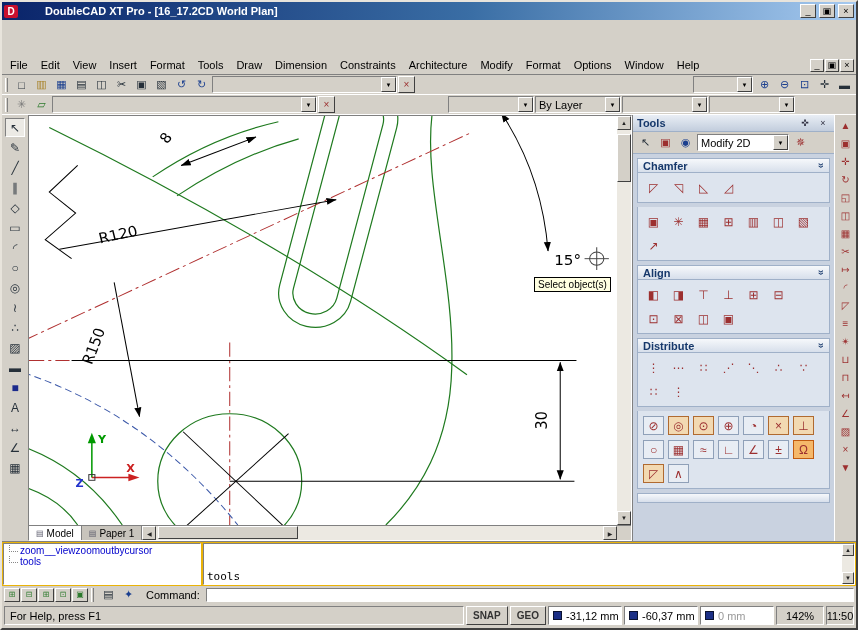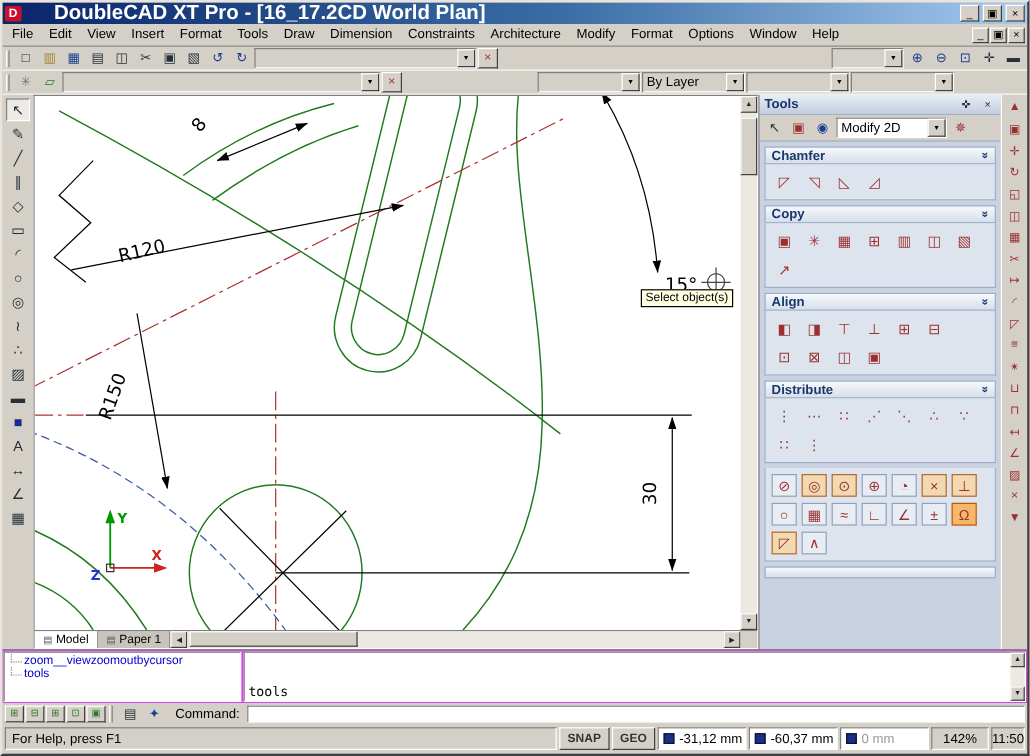--- a/index.html
+++ b/index.html
@@ -2,25 +2,25 @@
 <html><head>
 <meta charset="utf-8">
 <style>
   * { box-sizing: border-box; margin: 0; padding: 0; }
   body { font-family: "Liberation Sans", sans-serif; font-size: 11px; background:#808080; user-select:none; }
   .window { width: 858px; height: 630px; background:#d4d0c8; border:2px solid; border-color:#e8e4dc #404040 #404040 #e8e4dc; display:flex; flex-direction:column; overflow:hidden; }
 
   
   .titlebar { height:18px; flex:none; background:linear-gradient(90deg,#0a246a,#3a6ea5 55%,#a6caf0); color:#fff; display:flex; align-items:center; gap:3px; padding:0 2px; font-weight:bold; }
   .title-logo { width:14px; height:13px; background:#c8102e; color:#fff; font-size:10px; font-weight:bold; display:flex; align-items:center; justify-content:center; border-radius:2px; flex:none;}
-  .title-text { flex:1; white-space:nowrap; overflow:hidden; font-size:17px;padding-left:24px; }
+  .title-text { flex:1; white-space:nowrap; overflow:hidden; font-size:11px;padding-left:24px; }
   .winbtn { width:16px; height:14px; background:#d4d0c8; color:#000; font-size:9px; line-height:10px; display:flex; align-items:center; justify-content:center; border:1px solid; border-color:#ffffff #404040 #404040 #ffffff; flex:none; }
 
   
-  .menubar { height:19px; flex:none; display:flex; align-items:center; padding:0 2px; border-bottom:1px solid #808080; background:#d4d0c8;}
+  .menubar { height:19px; flex:none; display:flex; align-items:center; padding:0 2px; border-bottom:1px solid #808080; background:#d4d0c8;margin-top:36px;}
   .menu-item { padding:2px 6px; cursor:default; }
   .mdi-controls { margin-left:auto; display:flex; gap:1px; }
   .mdi-controls .winbtn { width:14px; height:13px; }
 
   
   .toolbar { height:20px; flex:none; display:flex; align-items:center; gap:1px; padding:0 2px; background:#d4d0c8; border-bottom:1px solid #ffffff; }
   .grip { width:3px; height:14px; border-left:1px solid #fff; border-right:1px solid #808080; margin:0 3px 0 1px; flex:none;}
   .tb-group { display:flex; align-items:center; gap:1px; }
   .tb-icon { width:19px; height:17px; background:transparent; border:1px solid transparent; font-size:11px; display:flex; align-items:center; justify-content:center; padding:0; }
   .spacer { flex:1; }
@@ -76,21 +76,21 @@
   .snapgrid .tp-icon { border:1px solid #8fa0b8; background:#e8edf4; }
   .tp-icon.on  { border:1px solid #b06a30; background:#f2d9b2; }
   .tp-icon.hot { border:1px solid #c05a10; background:#f5b86a; }
   .tp-sec-header.partial { height:10px; overflow:hidden; margin:4px 4px 0; }
 
   
   .right-strip { width:22px; flex:none; background:#d4d0c8; border-left:1px solid #ffffff; display:flex; flex-direction:column; align-items:center; gap:1px; padding-top:2px; }
   .strip-icon { width:18px; height:17px; background:transparent; border:1px solid transparent; color:#9c2f2f; font-size:10px; display:flex; align-items:center; justify-content:center; padding:0;}
 
   
-  .cmd-area { height:45px; flex:none; display:flex; background:#d946ef; border-top:1px solid #808080; padding:1px; gap:2px;}
+  .cmd-area { height:45px; flex:none; display:flex; background:#eab308; border-top:1px solid #808080; padding:1px; gap:2px;}
   .cmd-tree { width:198px; flex:none; background:#ffffff; border:1px solid; border-color:#808080 #ffffff #ffffff #808080; overflow:hidden; font-size:10px; padding:1px 0; }
   .tree-item { color:#0000cc; padding:0 2px 0 16px; position:relative; white-space:nowrap; cursor:default;}
   .tree-item::before { content:""; position:absolute; left:5px; top:0; width:8px; height:6px; border-left:1px dotted #888; border-bottom:1px dotted #888; }
   .cmd-log-wrap { flex:1; display:flex; background:#ffffff; border:1px solid; border-color:#808080 #ffffff #ffffff #808080; min-width:0;}
   .cmd-log { flex:1; font-family:"DejaVu Sans Mono", monospace; font-size:11px; line-height:13px; padding:0 3px; color:#000; overflow:hidden; white-space:pre;}
   .mini-scroll { width:12px; flex:none; display:flex; flex-direction:column; justify-content:space-between; background:#ece9e2;}
   .mini-scroll .scroll-btn{ width:12px; height:12px; }
 
   .cmd-input-row { height:17px; flex:none; display:flex; align-items:center; gap:2px; padding:0 2px; background:#d4d0c8; }
   .mini-btn { width:16px; height:14px; background:#d4d0c8; border:1px solid; border-color:#ffffff #404040 #404040 #ffffff; font-size:8px; color:#2c7a2c; display:flex; align-items:center; justify-content:center; padding:0;}
@@ -513,24 +513,20 @@
                 <span>◺</span>
               </button>
               <button class="tp-icon">
                 <span>◿</span>
               </button>
           </div>
         </div>
       </div>
 
       <div class="tp-section">
-        <div class="tp-sec-header">
-          <span>Copy</span>
-          <span class="chev">«</span>
-        </div>
         <div class="tp-sec-body">
           <div class="icon-row">
             <button class="tp-icon">
                 <span>▣</span>
               </button>
               <button class="tp-icon">
                 <span>✳</span>
               </button>
               <button class="tp-icon">
                 <span>▦</span>

